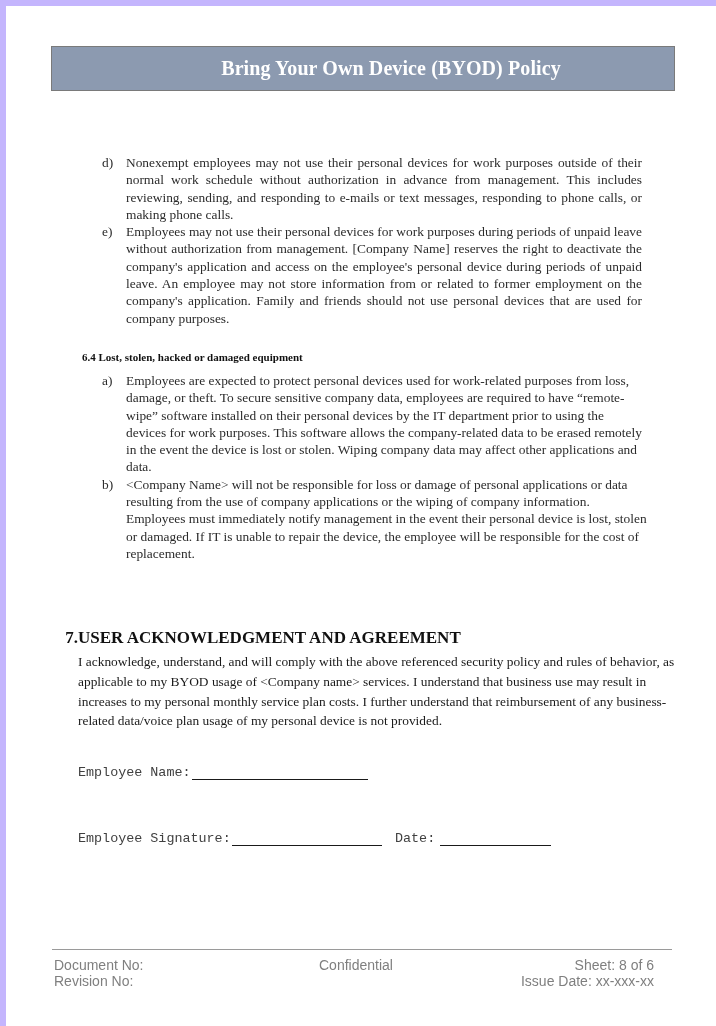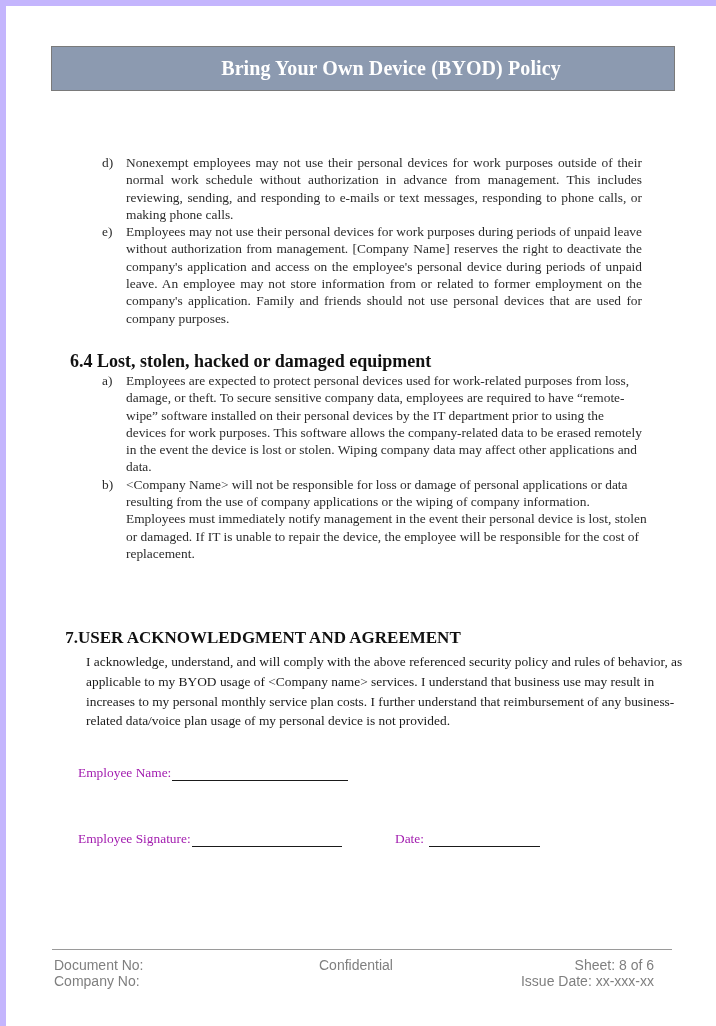--- a/index.html
+++ b/index.html
@@ -59,25 +59,25 @@
       padding-left: 24px;
     }
     .item .marker {
       position: absolute;
       left: 0;
       top: 0;
     }
     .justify { text-align: justify; }
     .subhead {
       position: absolute;
-      left: 64px;
+      left: 76px;
       top: 345px;
       font-family: "Liberation Serif", serif;
       font-weight: bold;
-      font-size: 18px;
+      font-size: 11px;
       color: #111111;
     }
     .section-title {
       position: absolute;
       left: 48px;
       top: 622px;
       font-family: "Liberation Serif", serif;
       font-weight: bold;
       font-size: 17px;
       color: #111111;
@@ -86,28 +86,27 @@
     .section-title .num { display: inline-block; width: 24px; }
     .ack {
       position: absolute;
       left: 72px;
       top: 646px;
       width: 602px;
       font-family: "Liberation Serif", serif;
       font-size: 13.4px;
       line-height: 19.8px;
       color: #1a1a1a;
-      margin-left: 8px;
     }
     .field {
       position: absolute;
       left: 72px;
-      font-family: Liberation Serif, serif;
+      font-family: Liberation Mono, monospace;
       font-size: 13.4px;
-      color: #a21caf;
+      color: #404040;
       display: flex;
       align-items: flex-end;
     }
     .field .line {
       display: inline-block;
       border-bottom: 1px solid #1a1a1a;
       height: 14px;
       margin-left: 1px;
     }
     .footer-line {
@@ -178,21 +177,21 @@
 
   <div class="field" style="top:825px; left:389px;">
     <span>Date:</span>
     <span class="line" style="width:111px; margin-left:5px;"></span>
   </div>
 
   <div class="footer-line"></div>
 
   <div class="footer" style="left:48px; top:951px;">
     <div>Document No:</div>
-    <div>Company No:</div>
+    <div>Revision No:</div>
   </div>
 
   <div class="footer" style="left:313px; top:951px;">
     <div>Confidential</div>
   </div>
 
   <div class="footer" style="right:66px; top:951px; text-align:right;">
     <div>Sheet: 8 of 6</div>
     <div>Issue Date: xx-xxx-xx</div>
   </div>

